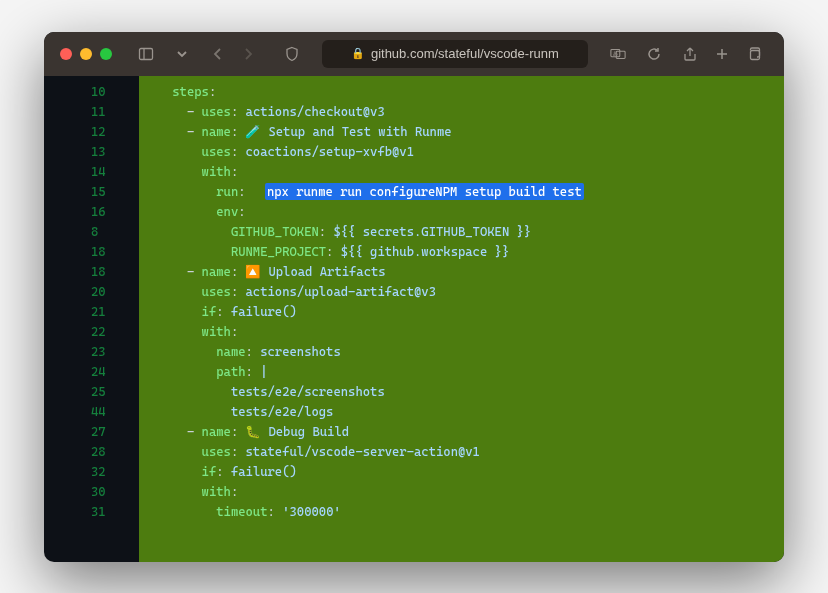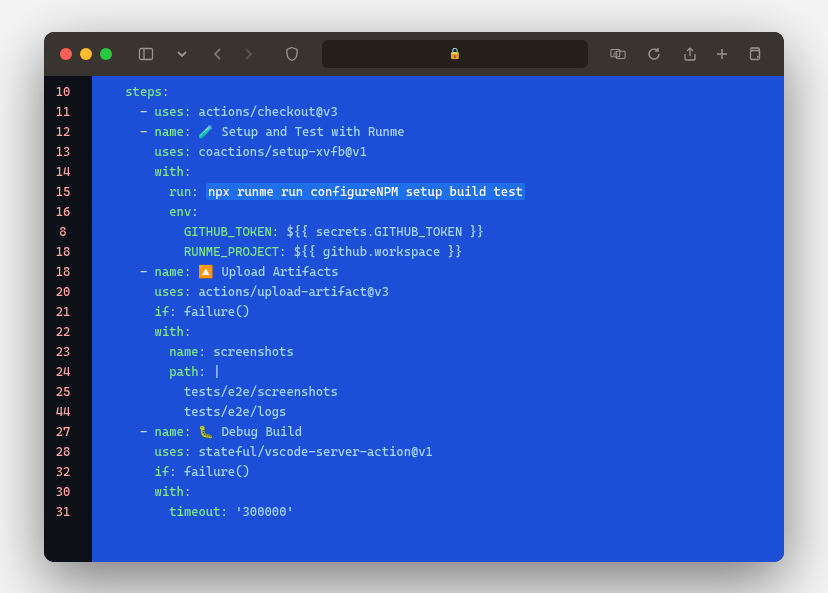--- a/index.html
+++ b/index.html
@@ -74,39 +74,40 @@
       flex: 1;
       display: flex;
       font-family: 'SF Mono', Monaco, 'Cascadia Code', monospace;
       font-size: 12.5px;
       line-height: 20px;
       overflow: hidden;
     }
     .gutter {
       width: 48px;
       background: #0d1117;
-      color: #fca5a5;
-      text-align: center;
+      color: #15803d;
+      text-align: left;
       padding: 6px 10px 6px 0;
       user-select: none;
+      margin-left: 47px;
     }
     .gutter div { height: 20px; }
     .code {
       flex: 1;
-      background: #1d4ed8;
+      background: #4d7c0f;
       padding: 6px 0;
       color: #c9d1d9;
       white-space: pre;
     }
     .code .line { height: 20px; padding-left: 4px; }
     .k { color: #7ee787; }
     .v { color: #a5d6ff; text-align: center; }
     .d { color: #c9d1d9; }
     .p { color: #c9d1d9; }
-    .hl { background: #1f6feb; color: #ffffff; padding: 1px 2px; border-radius: 2px; }
+    .hl { background: #1f6feb; color: #ffffff; padding: 1px 2px; border-radius: 2px; margin-left: 12px; }
     .emoji-box { display: inline-block; }
   </style>
 </head>
 <body>
 
 <div class="window">
   <div class="titlebar">
     <div class="traffic-lights">
       <div class="light red"></div>
       <div class="light yellow"></div>
@@ -135,20 +136,21 @@
           </svg>
       </div>
     </div>
     <div class="toolbar-btn">
       <svg viewBox="0 0 16 16" fill="none" stroke="currentColor" stroke-width="1.3">
           <path d="M8 1.5l5 2v4c0 3.5-2.5 6-5 7-2.5-1-5-3.5-5-7v-4l5-2z"></path>
         </svg>
     </div>
     <div class="url-bar">
       <span class="lock">🔒</span>
+      <span>github.com/stateful/vscode-runm</span>
     </div>
     <div class="toolbar-btn">
       <svg viewBox="0 0 18 16" fill="none" stroke="currentColor" stroke-width="1.2">
           <rect x="1" y="3" width="10" height="8" rx="1"></rect>
           <rect x="7" y="5" width="10" height="8" rx="1"></rect>
           <text x="3" y="9" font-size="6" fill="currentColor" stroke="none">あ</text>
         </svg>
     </div>
     <div class="toolbar-btn">
       <svg viewBox="0 0 16 16" fill="none" stroke="currentColor" stroke-width="1.5">

